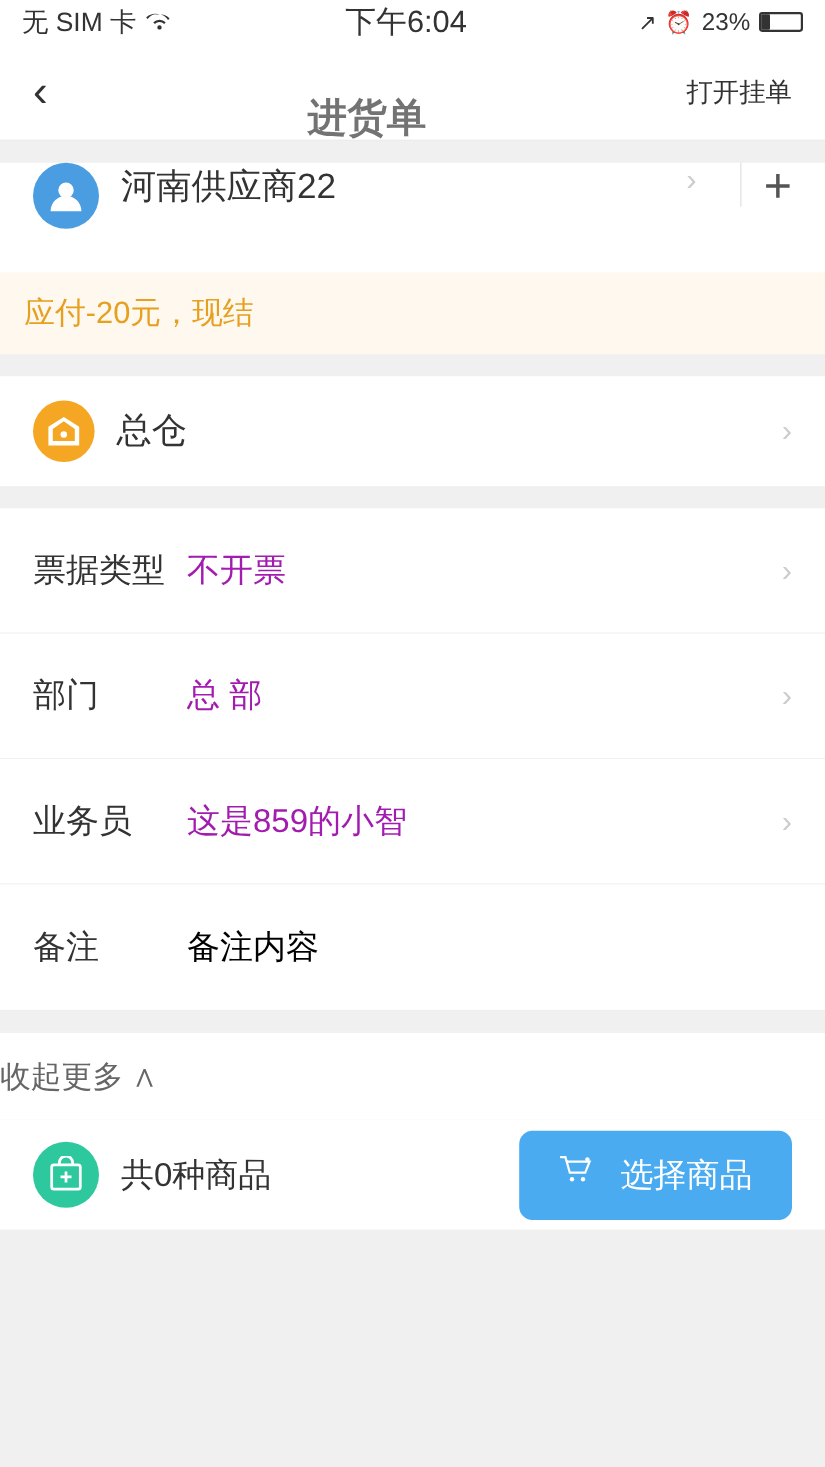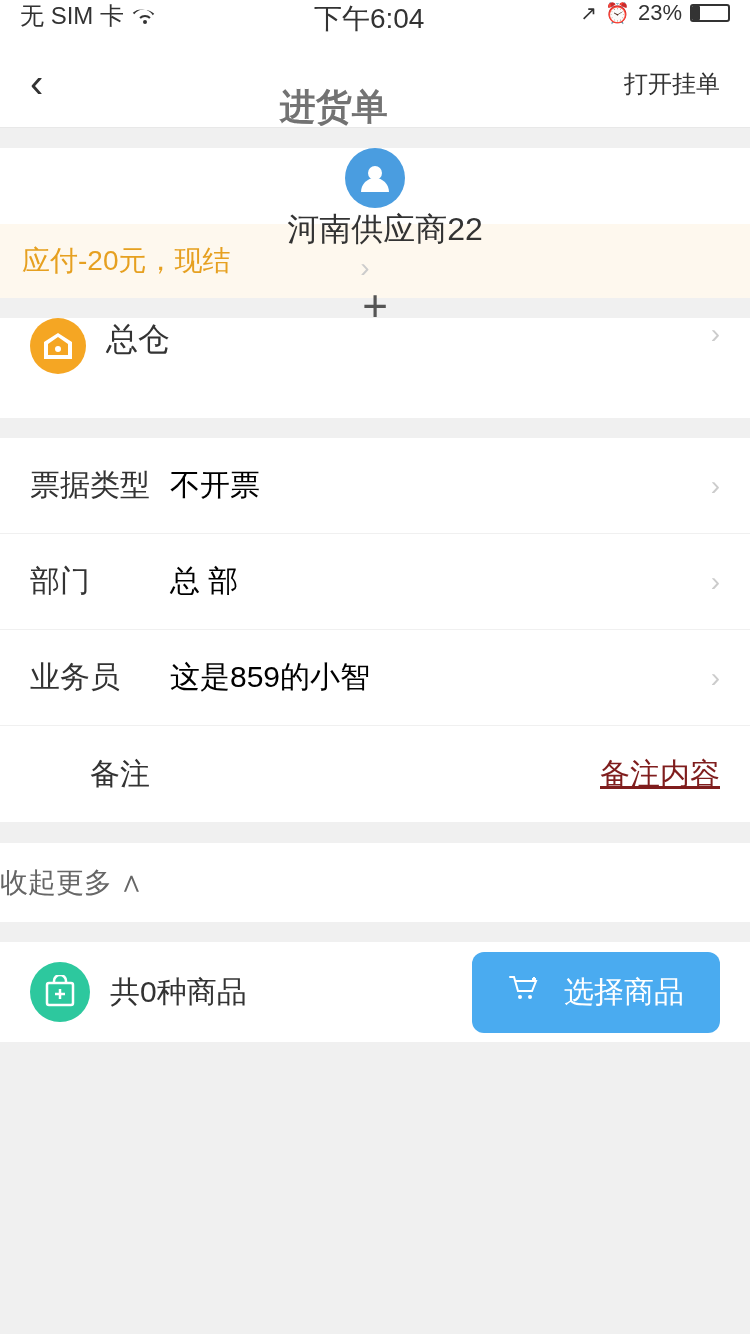--- a/index.html
+++ b/index.html
@@ -13,21 +13,21 @@
       font-size: 28px;
       color: #333;
     }
 
     
     .status-bar {
       width: 750px;
       height: 40px;
       background: #fff;
       display: flex;
-      align-items: flex-start;
+      align-items: center;
       justify-content: space-between;
       padding: 0 20px;
       font-size: 24px;
       color: #333;
     }
     .status-left { display: flex; align-items: center; gap: 8px; }
     .status-center { font-size: 28px; font-weight: 500; }
     .status-right { display: flex; align-items: center; gap: 8px; font-size: 22px; }
 
     
@@ -61,24 +61,22 @@
     
     .section-gap {
       height: 20px;
       background: #f0f0f0;
     }
 
     
     .supplier-section {
       background: #fff;
       display: flex;
-      align-items: center;
       padding: 0 30px;
-      height: 76px;
-      flex-direction: column;
+      height: 100px;
     }
     .supplier-avatar {
       width: 60px;
       height: 60px;
       border-radius: 50%;
       background: #4a9de0;
       display: flex;
       align-items: center;
       justify-content: center;
       flex-shrink: 0;
@@ -112,20 +110,21 @@
       background: #fef8ee;
       padding: 18px 22px;
       font-size: 28px;
       color: #e6a020;
     }
 
     
     .warehouse-section {
       background: #fff;
       display: flex;
+      align-items: center;
       padding: 0 30px;
       height: 100px;
       margin-top: 20px;
     }
     .warehouse-icon {
       width: 56px;
       height: 56px;
       border-radius: 50%;
       background: #f5a623;
       display: flex;
@@ -146,63 +145,60 @@
 
     
     .form-section {
       background: #fff;
       margin-top: 20px;
     }
     .form-row {
       display: flex;
       align-items: center;
       padding: 0 30px;
-      height: 96px;
+      height: 114px;
       border-bottom: 1px solid #f0f0f0;
     }
     .form-row:last-child {
       border-bottom: none;
-      text-align: right;
     }
     .form-label {
       font-size: 30px;
       color: #333;
       width: 120px;
       flex-shrink: 0;
     }
     .form-value {
       flex: 1;
       font-size: 30px;
+      color: #a21caf;
+      margin-left: 20px;
+    }
+    .form-value.placeholder {
       color: #000000;
-      margin-left: 20px;
-    }
-    .form-value.placeholder {
-      color: #7f1d1d;
-      text-decoration: underline;
     }
 
     
     .collapse-row {
       background: #fff;
       height: 80px;
       display: flex;
       align-items: center;
       font-size: 28px;
       color: #666;
       margin-top: 20px;
       border-top: 1px solid #f0f0f0;
     }
 
     
     .bottom-bar {
       background: #fff;
       display: flex;
       align-items: center;
       padding: 20px 30px;
-      margin-top: 20px;
       height: 100px;
     }
     .product-icon {
       width: 60px;
       height: 60px;
       border-radius: 50%;
       background: #2dc89e;
       display: flex;
       align-items: center;
       justify-content: center;

